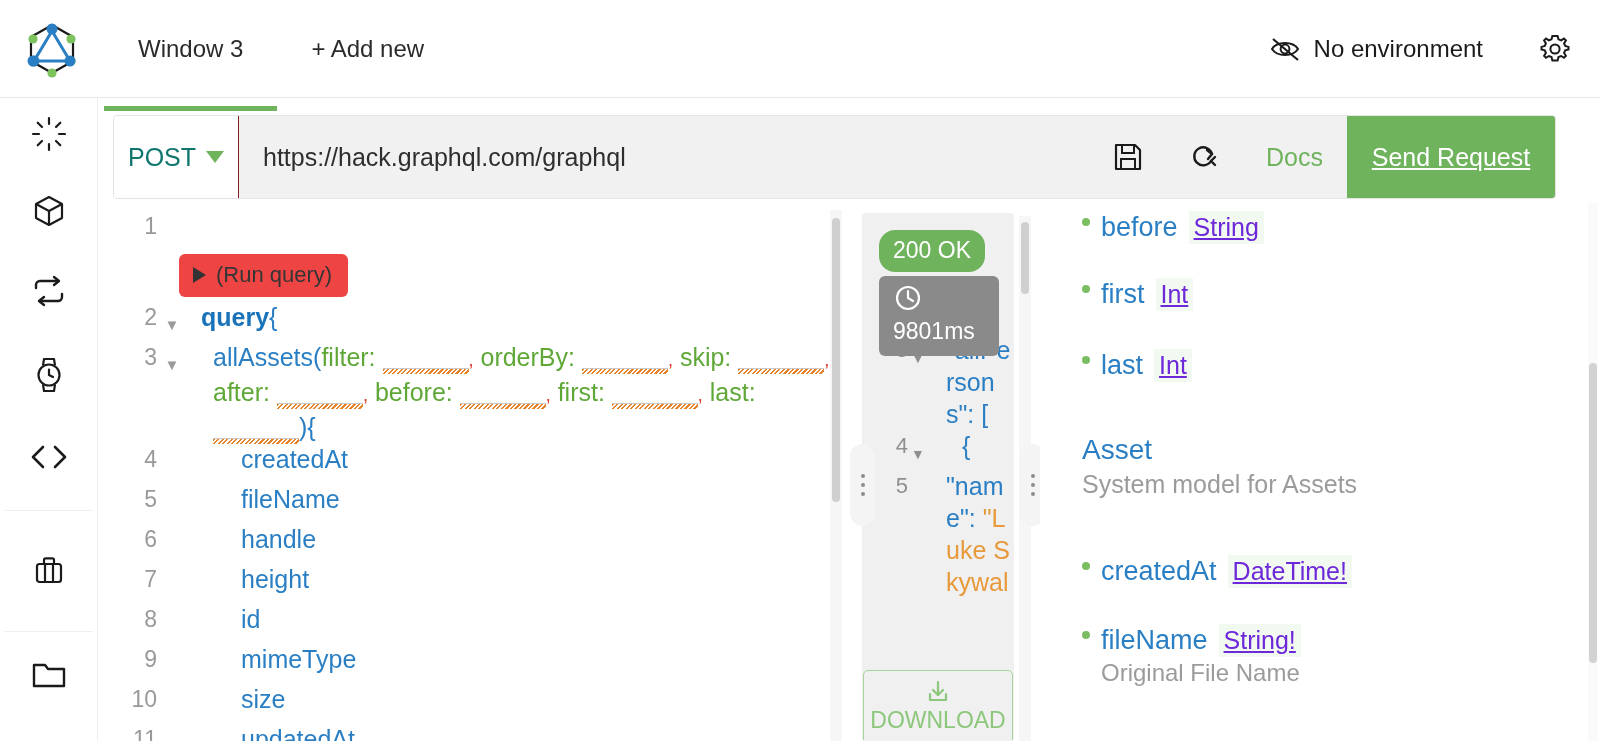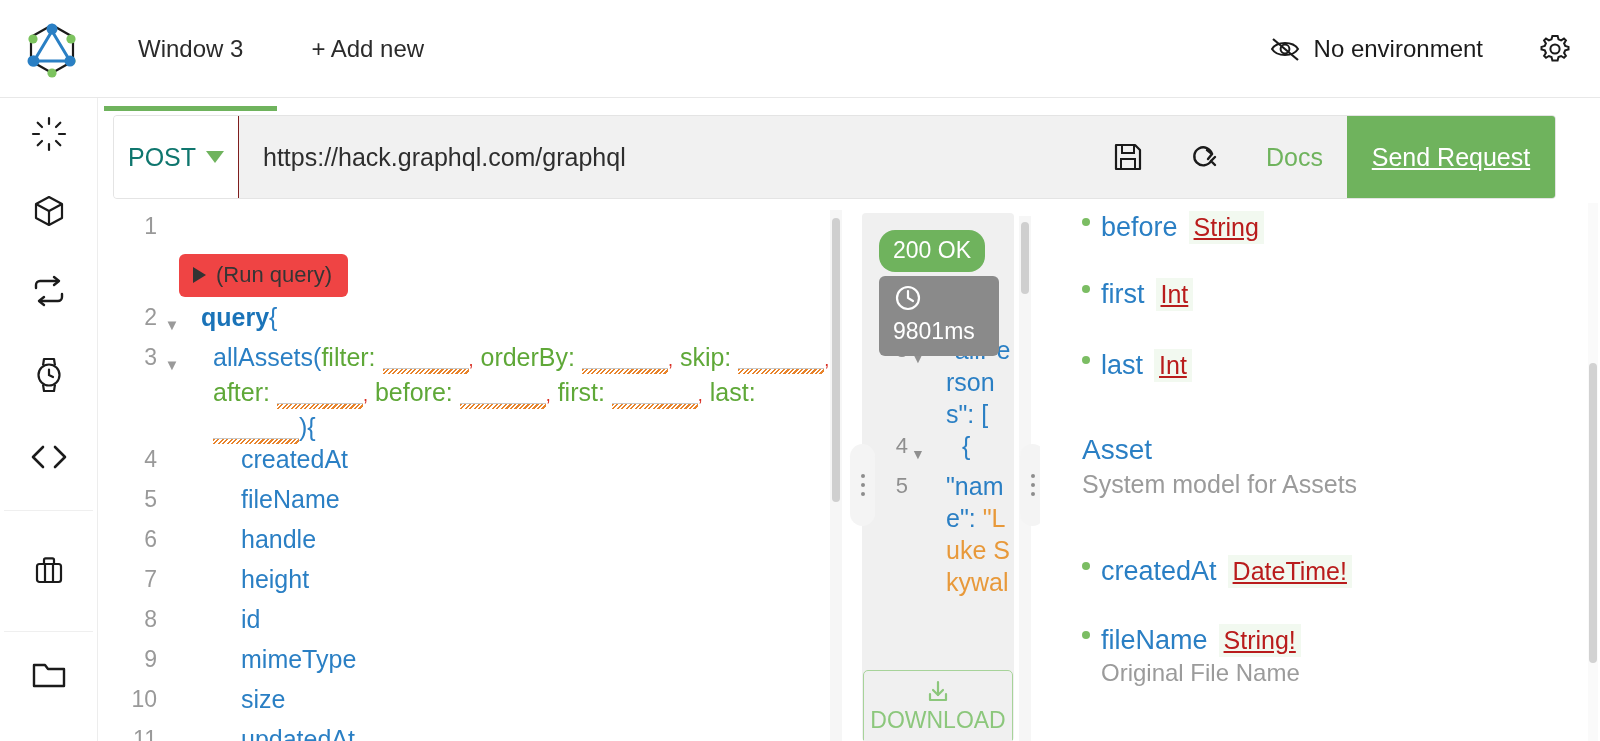--- a/index.html
+++ b/index.html
@@ -289,21 +289,21 @@
     display: flex; align-items: center; gap: 11px;
     margin-bottom: 34px;
   }
   .bullet {
     width: 8px; height: 8px; border-radius: 50%;
     background: #7bbd63; flex: none;
     position: relative; top: -6px;
   }
   .doc-name { color: #2a7fc4; font-size: 27px; }
   .doc-type {
-    color: #b91c1c; font-size: 25px;
+    color: #6d28d9; font-size: 25px;
     background: #f2f9f0;
     text-decoration: underline;
     padding: 2px 5px;
     cursor: pointer;
   }
   .doc-section {
     color: #9b9b9b; font-size: 20px;
     letter-spacing: 0.6px;
     margin-bottom: 16px;
   }

